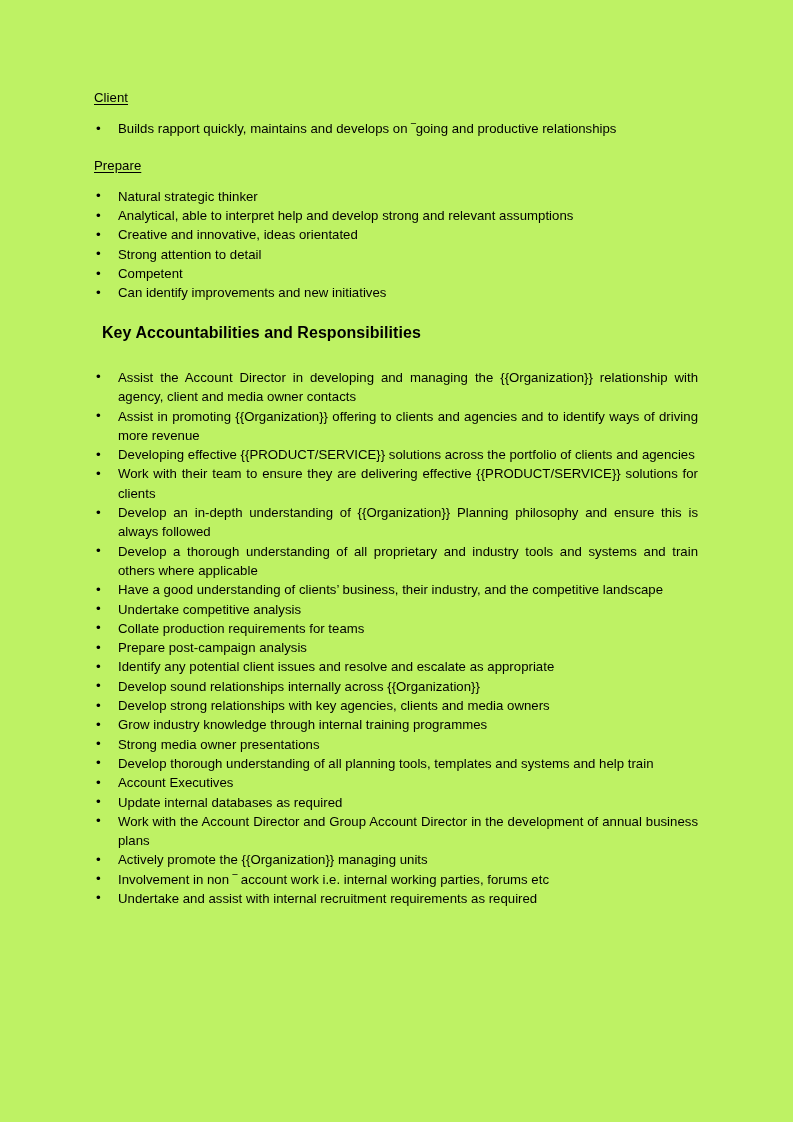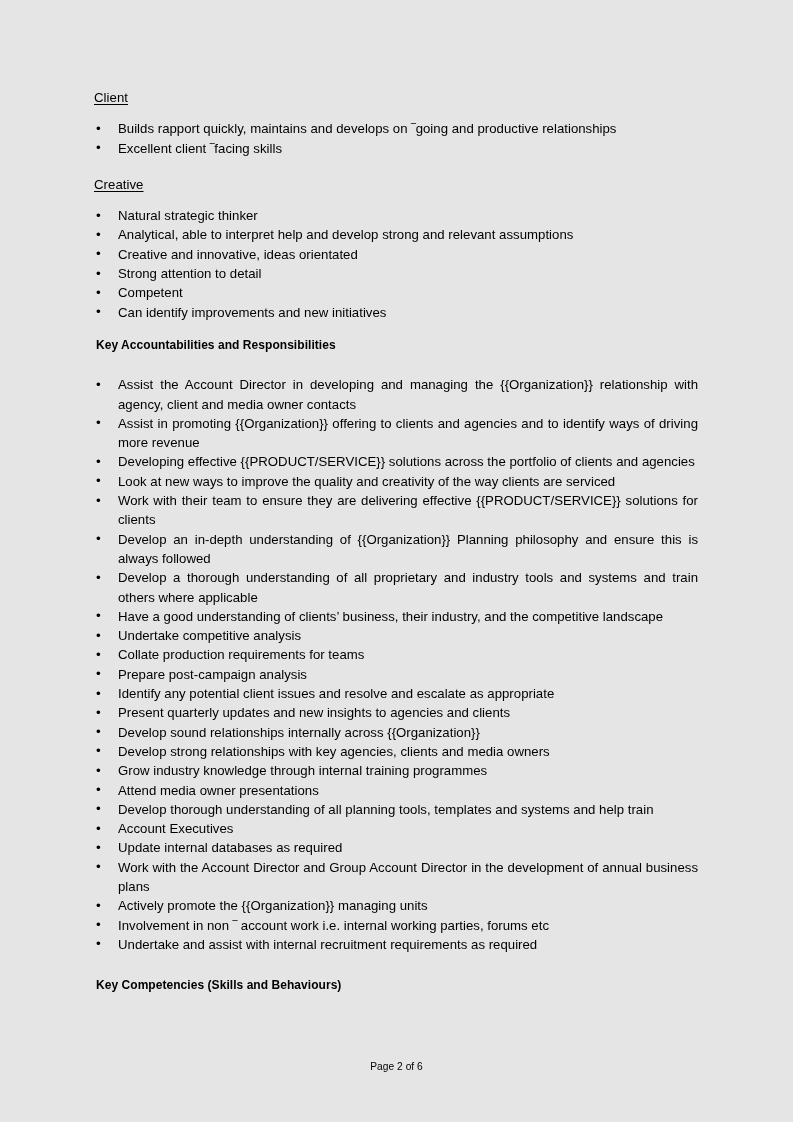--- a/index.html
+++ b/index.html
@@ -6,21 +6,21 @@
   html, body {
     margin: 0;
     padding: 0;
     background: #ffffff;
   }
 
   .page {
     position: relative;
     width: 793px;
     height: 1122px;
-    background: #e5e5e5;
+    background: #bef264;
     margin: 0 auto;
     overflow: hidden;
     font-family: "Liberation Sans", sans-serif;
     color: #000000;
     -webkit-font-smoothing: antialiased;
   }
 
   .content {
     position: absolute;
     left: 94px;
@@ -35,24 +35,24 @@
     font-weight: 400;
     margin: 0 0 12px 0;
     letter-spacing: 0.05px;
   }
   .heading-underline span.u {
     text-decoration: underline;
     text-underline-offset: 2px;
   }
 
   .heading-bold {
-    font-size: 12px;
+    font-size: 16px;
     line-height: 19.3px;
     font-weight: bold;
-    margin: 2px;
+    margin: 8px;
     letter-spacing: 0.05px;
   }
 
   
   ul.bullets {
     list-style: none;
     margin: 0;
     padding: 0;
   }
 
@@ -103,70 +103,65 @@
 <body>
 
 <div class="page">
 
   <div class="content">
 
     <h2 class="heading-underline"><span class="u">Client </span></h2>
 
     <ul class="bullets">
       <li>Builds rapport quickly, maintains and develops on ‾going and productive relationships</li>
-      <li>Excellent client ‾facing skills</li>
     </ul>
 
     <div class="gap-md"></div>
 
-    <h2 class="heading-underline"><span class="u">Creative</span></h2>
+    <h2 class="heading-underline"><span class="u">Prepare</span></h2>
 
     <ul class="bullets">
       <li>Natural strategic thinker</li>
       <li>Analytical, able to interpret help and develop strong and relevant assumptions</li>
       <li>Creative and innovative, ideas orientated</li>
       <li>Strong attention to detail</li>
       <li>Competent</li>
       <li>Can identify improvements and new initiatives</li>
     </ul>
 
     <div class="gap-sm"></div>
 
     <h2 class="heading-bold">Key Accountabilities and Responsibilities</h2>
 
     <div class="gap-lg"></div>
 
     <ul class="bullets justified">
       <li>Assist the Account Director in developing and managing the {{Organization}} relationship with agency, client and media owner contacts</li>
       <li>Assist in promoting {{Organization}} offering to clients and agencies and to identify ways of driving more revenue</li>
       <li>Developing effective {{PRODUCT/SERVICE}} solutions across the portfolio of clients and agencies</li>
-      <li>Look at new ways to improve the quality and creativity of the way clients are serviced</li>
       <li>Work with their team to ensure they are delivering effective {{PRODUCT/SERVICE}} solutions for clients</li>
       <li>Develop an in-depth understanding of {{Organization}} Planning philosophy and ensure this is always followed</li>
       <li>Develop a thorough understanding of all proprietary and industry tools and systems and train others where applicable</li>
       <li>Have a good understanding of clients’ business, their industry, and the competitive landscape</li>
       <li>Undertake competitive analysis</li>
       <li>Collate production requirements for teams</li>
       <li>Prepare post-campaign analysis</li>
       <li>Identify any potential client issues and resolve and escalate as appropriate</li>
-      <li>Present quarterly updates and new insights to agencies and clients</li>
       <li>Develop sound relationships internally across {{Organization}}</li>
       <li>Develop strong relationships with key agencies, clients and media owners</li>
       <li>Grow industry knowledge through internal training programmes</li>
-      <li>Attend media owner presentations</li>
+      <li>Strong media owner presentations</li>
       <li>Develop thorough understanding of all planning tools, templates and systems and help train</li>
       <li>Account Executives</li>
       <li>Update internal databases as required</li>
       <li>Work with the Account Director and Group Account Director in the development of annual business plans</li>
       <li>Actively promote the {{Organization}} managing units</li>
       <li>Involvement in non ‾ account work i.e. internal working parties, forums etc</li>
       <li>Undertake and assist with internal recruitment requirements as required</li>
     </ul>
 
     <div class="gap-xl"></div>
 
-    <h2 class="heading-bold">Key Competencies (Skills and Behaviours)</h2>
 
   </div>
 
-  <div class="footer">Page 2 of 6</div>
 
 </div>
 
 </body></html>

